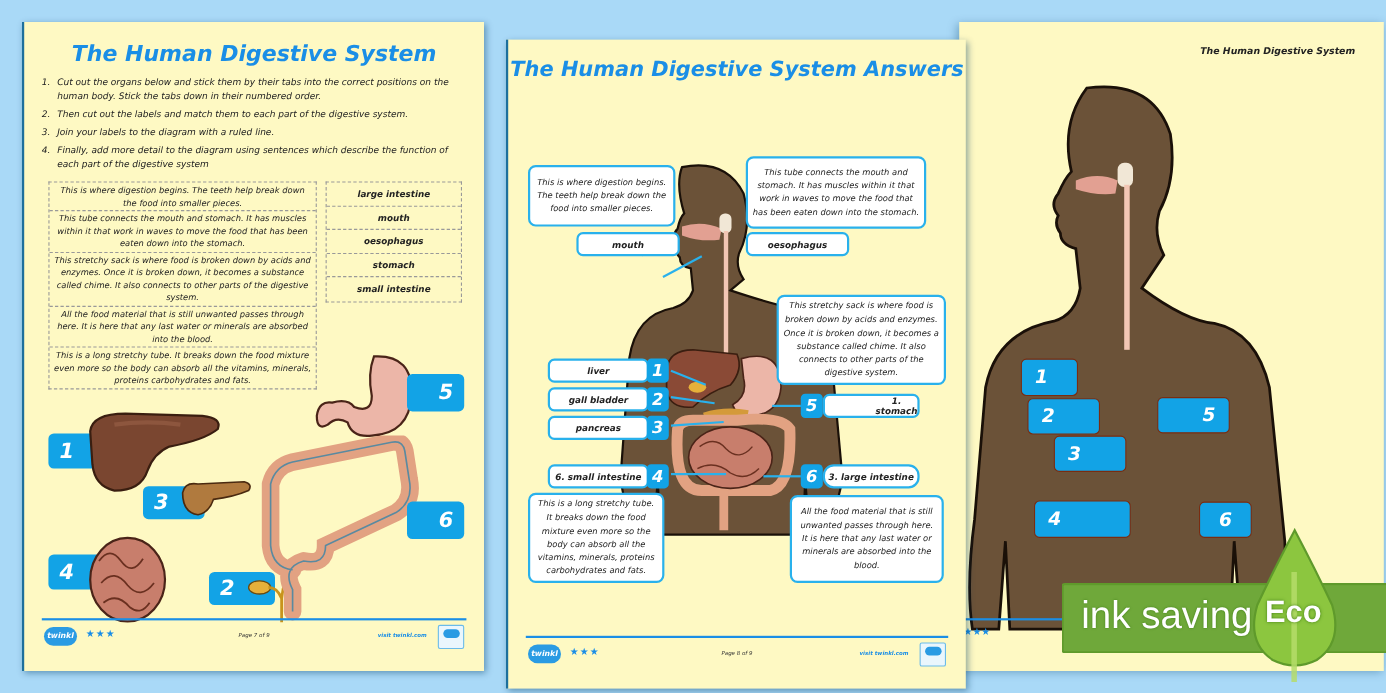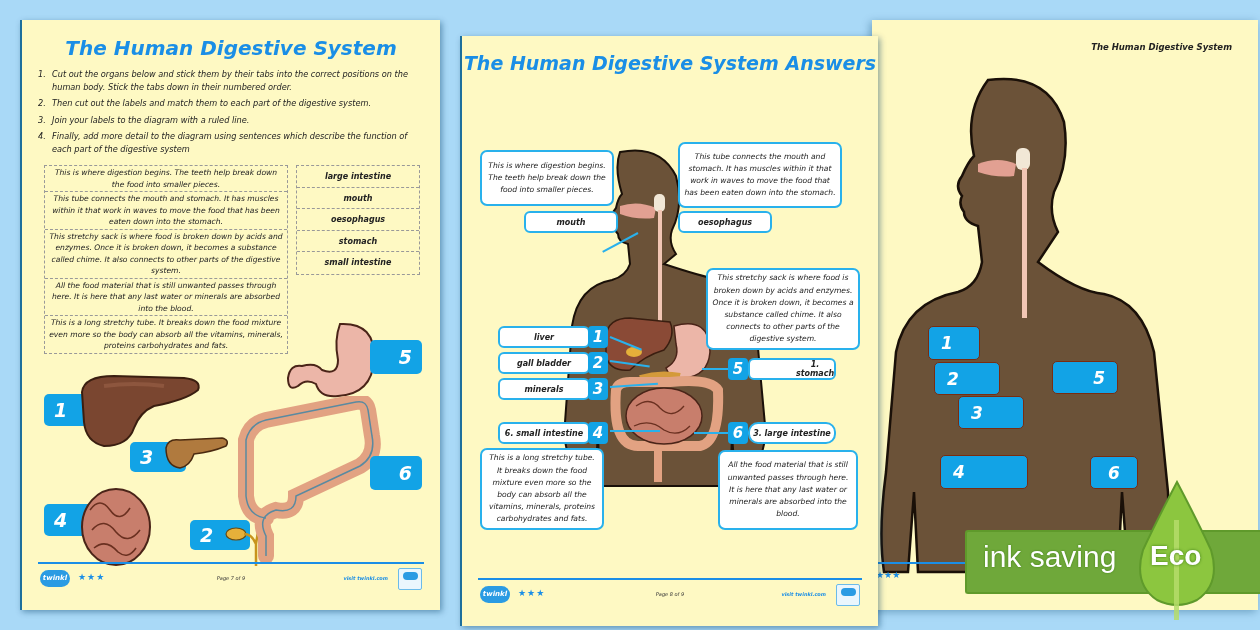--- a/index.html
+++ b/index.html
@@ -44,21 +44,21 @@
   
   .box { position: absolute; background: #fff; border: 2px solid #29b1ec; border-radius: 7px; font-size: 7.6px; line-height: 12.2px; text-align: center; color: #222; display: flex; align-items: center; justify-content: center; padding: 2px 4px; }
   .lbl { position: absolute; background: #fff; border: 2px solid #29b1ec; border-radius: 6px; font-size: 8px; font-weight: bold; text-align: center; color: #222; display: flex; align-items: center; justify-content: center; }
   .num { position: absolute; background: #12a3e6; color: #fff; font-weight: bold; font-size: 15px; border-radius: 4px; display: flex; align-items: center; justify-content: center; width: 20px; height: 22px; }
   .line { position: absolute; height: 2px; background: #29b1ec; transform-origin: left center; }
 
   .p3-title { position: absolute; right: 26px; top: 22px; font-size: 8.5px; font-weight: bold; color: #222; }
   .p3-tab { position: absolute; background: #12a3e6; color: #fff; font-weight: bold; font-size: 17px; border-radius: 5px; border: 1px solid #7a2c10; display: flex; align-items: center; padding-left: 12px; }
 
   .eco { position: absolute; left: 965px; top: 530px; width: 295px; height: 64px; background: #6fa83a; border: 2px solid #5f9a2b; border-right: none; border-radius: 3px 0 0 3px; z-index: 5; }
-  .eco-text { position: absolute; left: 16px; top: 8px; font-size: 30px; color: #fff; font-family: "Liberation Sans", sans-serif; text-shadow: 0 0 2px #3c7a13; }
+  .eco-text { position: absolute; left: 16px; top: 8px; font-size: 35px; color: #fff; font-family: "Liberation Sans", sans-serif; text-shadow: 0 0 2px #3c7a13; }
   .leaf { position: absolute; left: 1137px; top: 480px; width: 80px; height: 140px; z-index: 6; }
   .eco-word { position: absolute; left: 1150px; top: 540px; font-size: 28px; font-weight: bold; color: #fff; z-index: 7; font-family: "Liberation Sans", sans-serif; text-shadow: 0 0 3px #3c7a13; text-align: right; }
 </style>
 </head>
 <body>
 
 <div id="p1" class="page">
   <div class="title">The Human Digestive System</div>
 
   <ul class="instr">
@@ -192,21 +192,21 @@
   <div class="box" style="left:18px;top:114px;width:134px;height:56px;">This is where digestion begins. The teeth help break down the food into smaller pieces.</div>
   <div class="box" style="left:216px;top:106px;width:164px;height:66px;">This tube connects the mouth and stomach. It has muscles within it that work in waves to move the food that has been eaten down into the stomach.</div>
   <div class="lbl" style="left:62px;top:175px;width:94px;height:22px;">mouth</div>
   <div class="lbl" style="left:216px;top:175px;width:94px;height:22px;">oesophagus</div>
   <div class="box" style="left:244px;top:232px;width:154px;height:82px;">This stretchy sack is where food is broken down by acids and enzymes. Once it is broken down, it becomes a substance called chime. It also connects to other parts of the digestive system.</div>
 
   <div class="lbl" style="left:36px;top:290px;width:92px;height:22px;">liver</div>
   <div class="num" style="left:126px;top:290px;">1</div>
   <div class="lbl" style="left:36px;top:316px;width:92px;height:22px;">gall bladder</div>
   <div class="num" style="left:126px;top:316px;">2</div>
-  <div class="lbl" style="left:36px;top:342px;width:92px;height:22px;">minerals</div>
+  <div class="lbl" style="left:36px;top:342px;width:92px;height:22px;">pancreas</div>
   <div class="num" style="left:126px;top:342px;">3</div>
   <div class="lbl" style="left:36px;top:386px;width:92px;height:22px;">6. small intestine</div>
   <div class="num" style="left:126px;top:386px;">4</div>
 
   <div class="num" style="left:266px;top:322px;">5</div>
   <div class="lbl" style="left:286px;top:322px;width:88px;height:22px;padding-left:46px;">1. stomach</div>
   <div class="num" style="left:266px;top:386px;">6</div>
   <div class="lbl" style="left:286px;top:386px;width:88px;height:22px;border-radius:10px;">3. large intestine</div>
 
   <div class="box" style="left:18px;top:412px;width:124px;height:82px;">This is a long stretchy tube. It breaks down the food mixture even more so the body can absorb all the vitamins, minerals, proteins carbohydrates and fats.</div>

